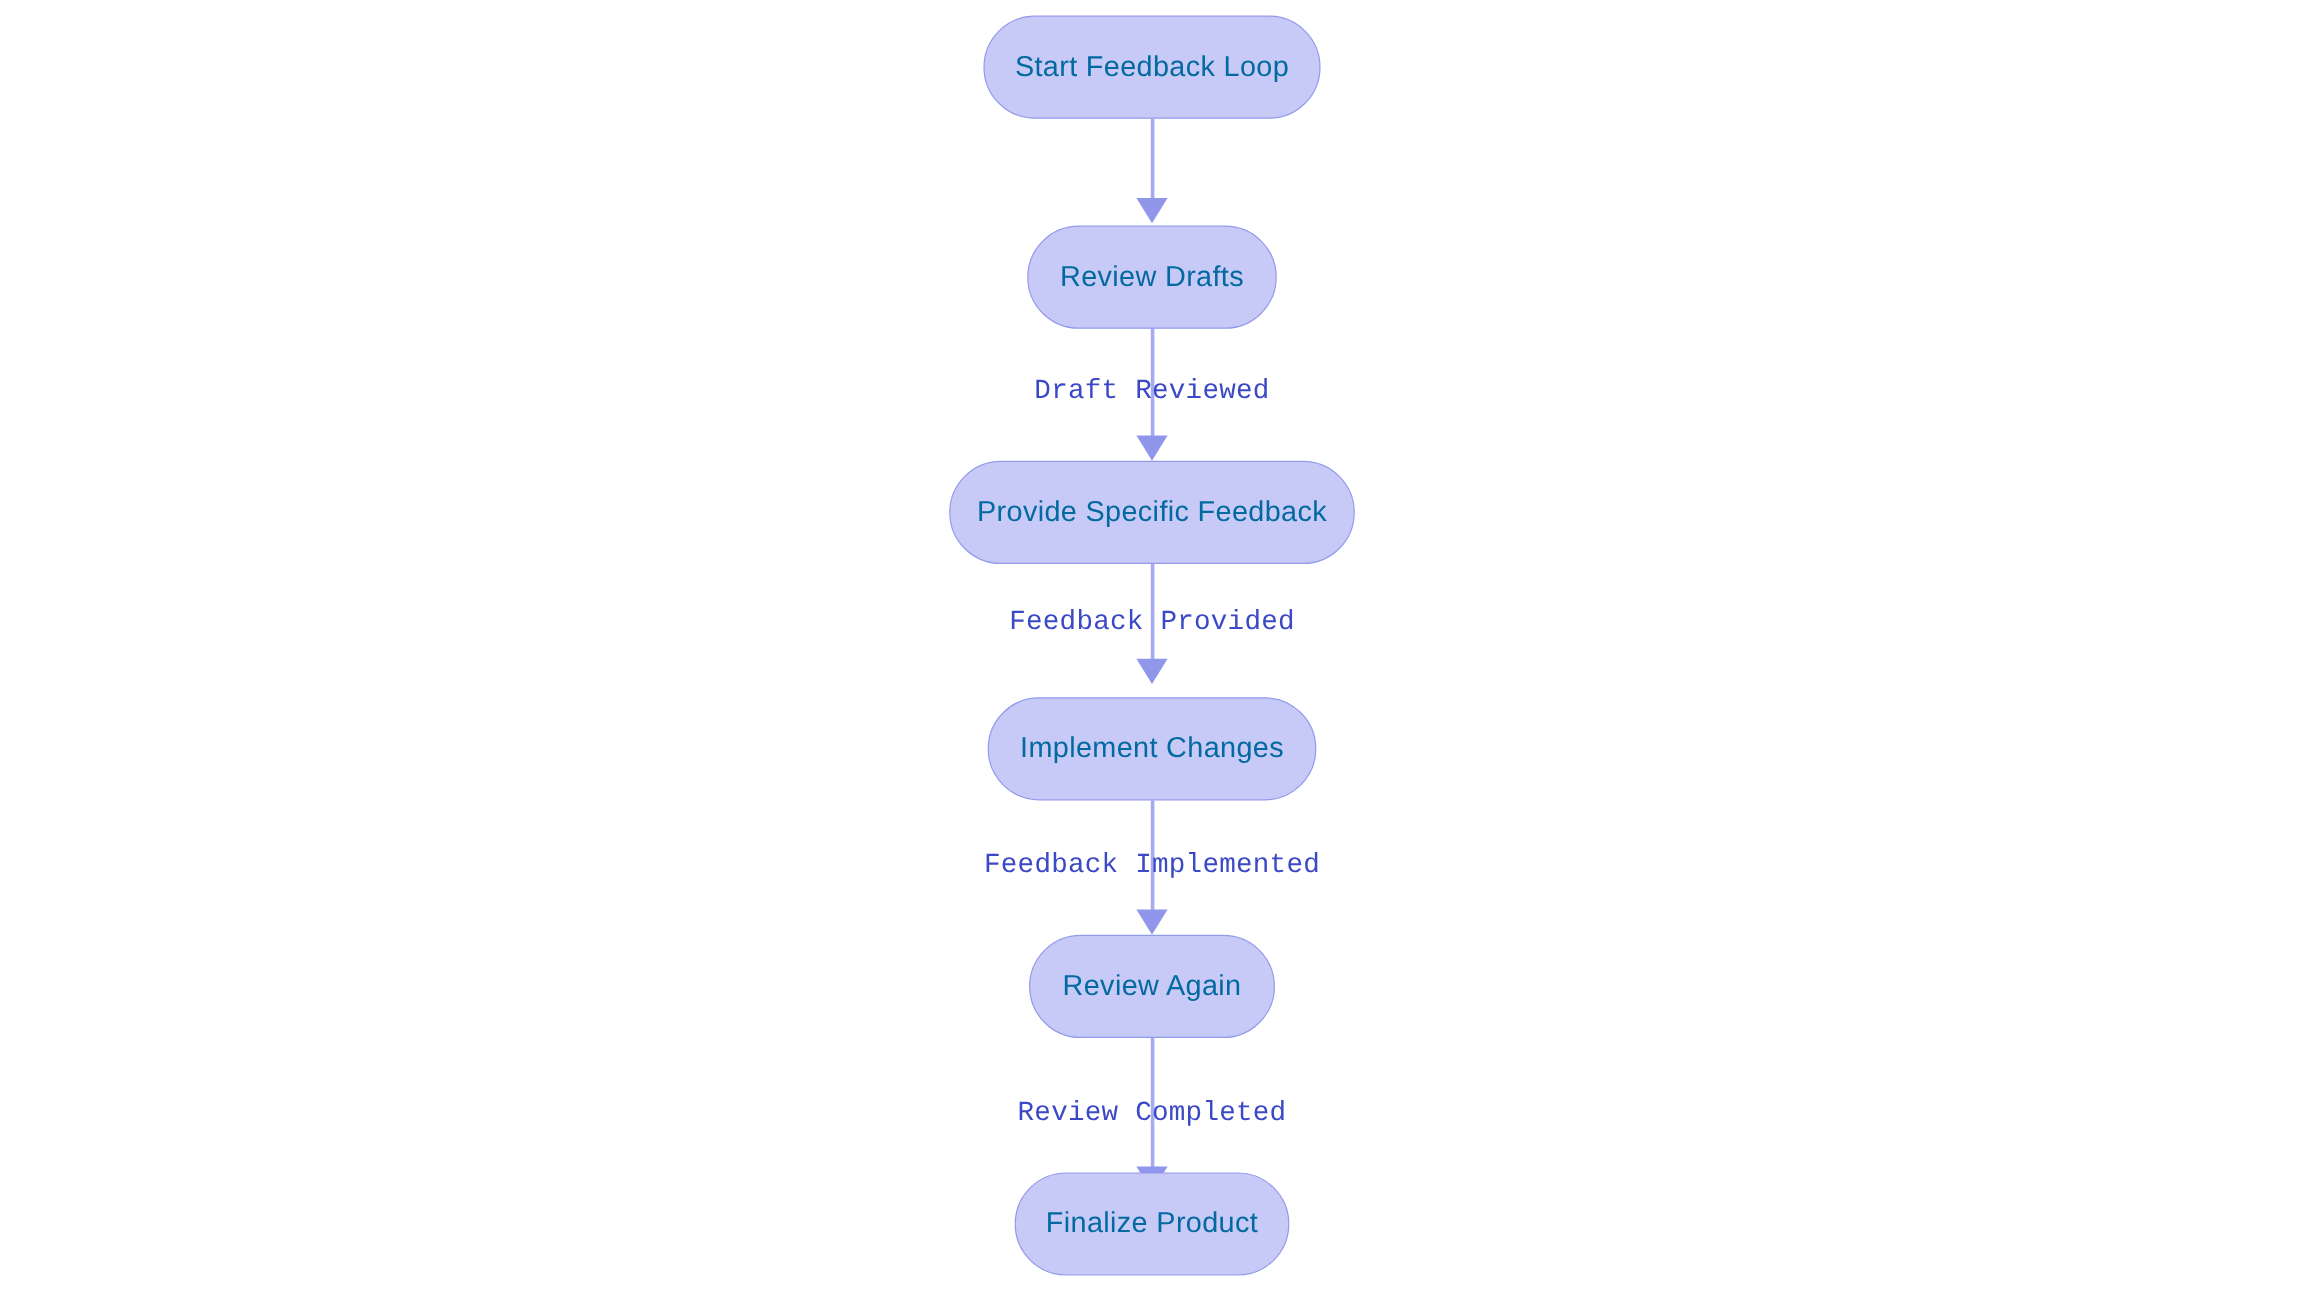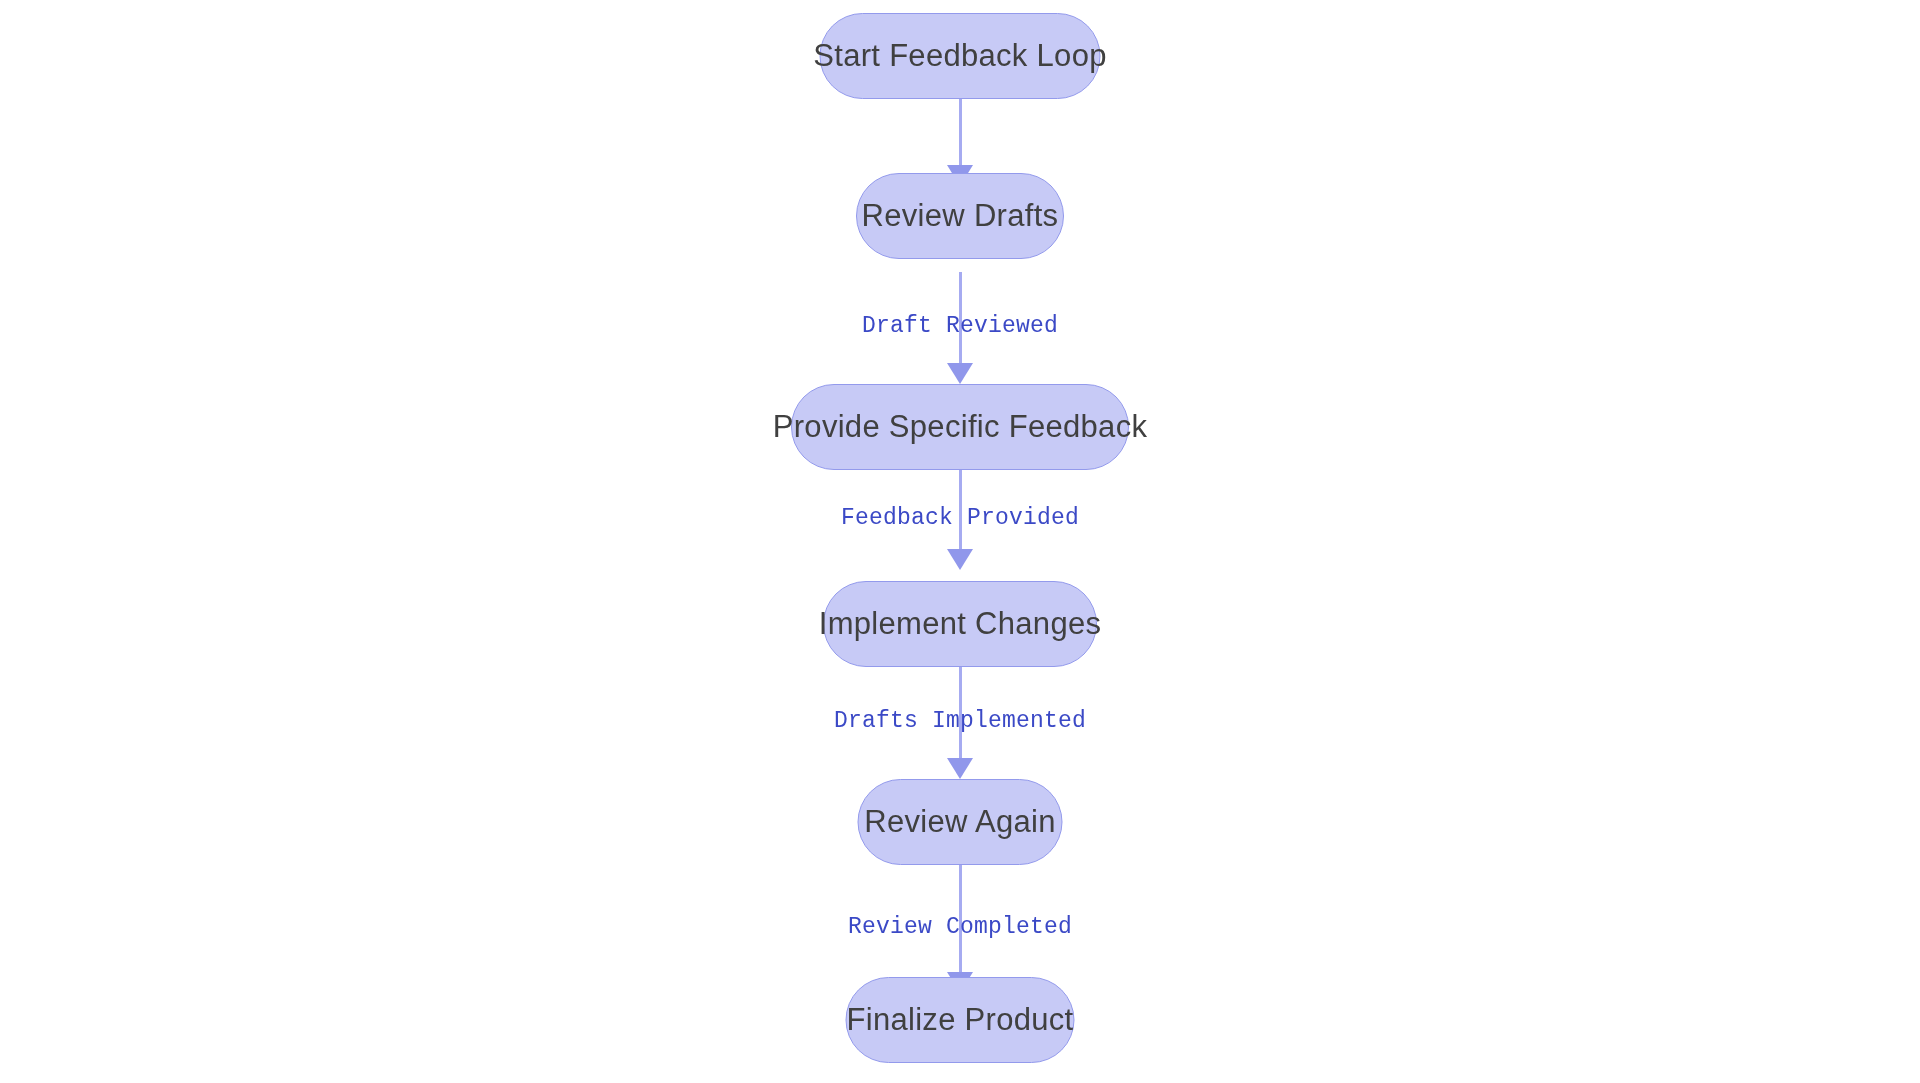--- a/index.html
+++ b/index.html
@@ -25,27 +25,27 @@
     background: #c7caf6;
     border: 1.5px solid #939aec;
     border-radius: 44px;
     display: flex;
     align-items: center;
     justify-content: center;
     box-sizing: border-box;
     z-index: 2;
   }
   .node-label {
-    color: #404040;
-    font-size: 31px;
+    color: #0369a1;
+    font-size: 24px;
     letter-spacing: 0.3px;
     white-space: nowrap;
   }
   #node-start            { top: 13px;  width: 281px; }
-  #node-review-drafts    { top: 173px; width: 208px; }
+  #node-review-drafts    { top: 188px; width: 208px; }
   #node-provide-feedback { top: 384px; width: 338px; }
   #node-implement-changes{ top: 581px; width: 274px; }
   #node-review-again     { top: 779px; width: 205px; }
   #node-finalize         { top: 977px; width: 229px; }
 
   
   .edge {
     position: absolute;
     left: 50%;
     transform: translateX(-50%);
@@ -132,21 +132,21 @@
 
   <div class="edge" id="edge-3">
     <span class="edge-line"></span>
     <span class="edge-arrowhead"></span>
     <span class="edge-label">Feedback Provided</span>
   </div>
 
   <div class="edge" id="edge-4">
     <span class="edge-line"></span>
     <span class="edge-arrowhead"></span>
-    <span class="edge-label">Drafts Implemented</span>
+    <span class="edge-label">Feedback Implemented</span>
   </div>
 
   <div class="edge" id="edge-5">
     <span class="edge-line"></span>
     <span class="edge-arrowhead"></span>
     <span class="edge-label">Review Completed</span>
   </div>
 
 </div>
 

